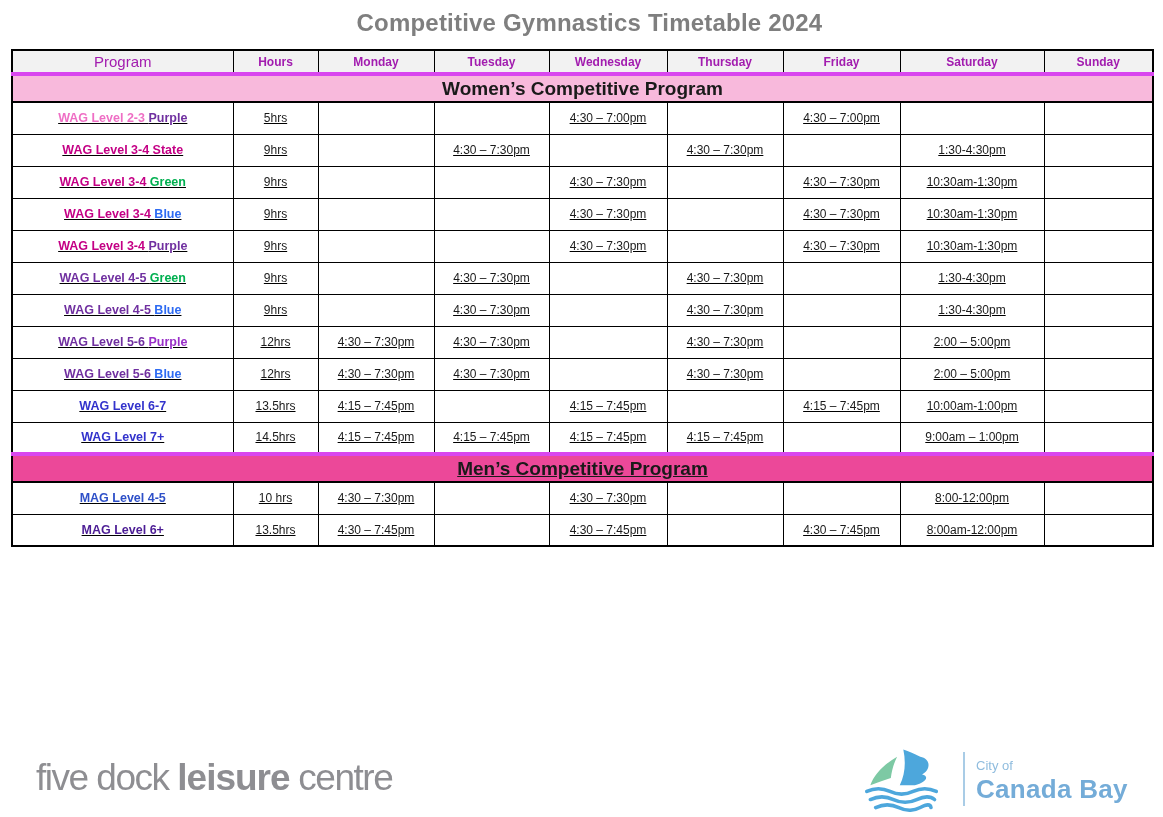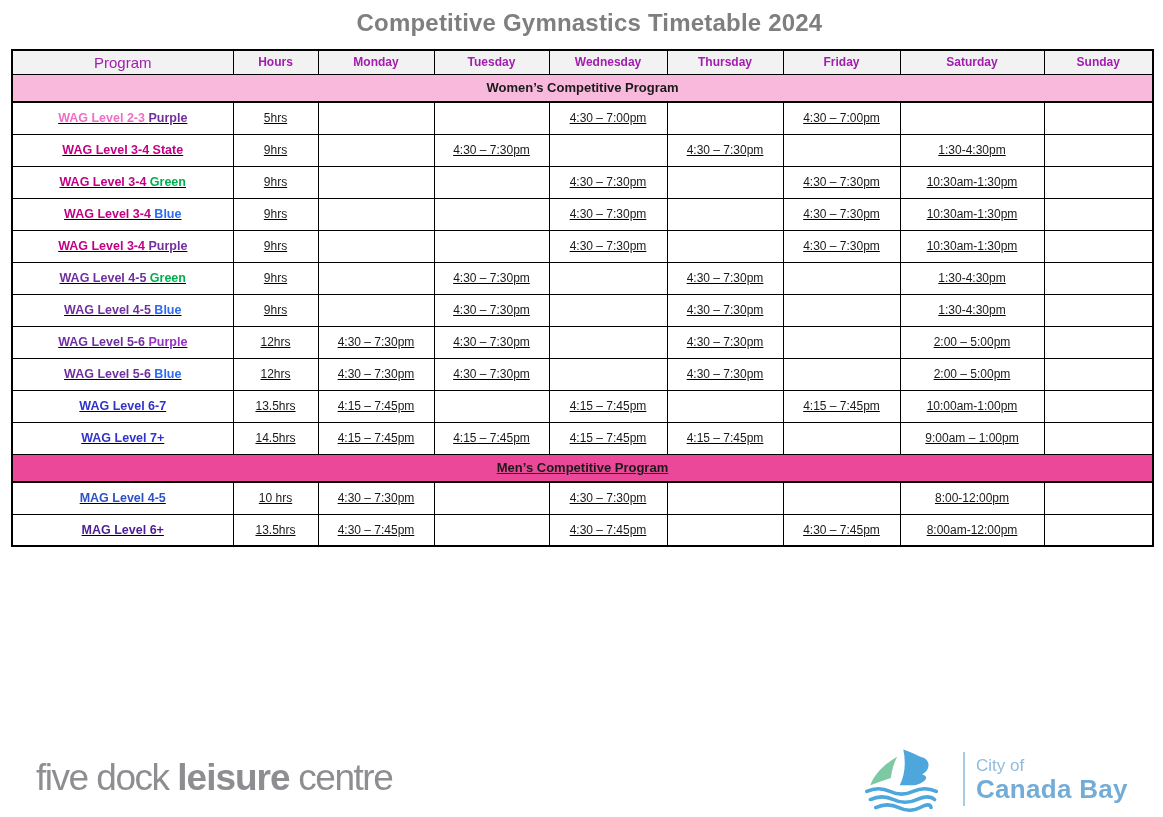--- a/index.html
+++ b/index.html
@@ -19,39 +19,39 @@
   }
   .timetable th, .timetable td {
     border:1px solid #000; text-align:center; vertical-align:middle;
     padding:0 2px; overflow:hidden; white-space:nowrap;
   }
   .timetable thead th {
     height:24px; background:#f2f2f2; font-size:12px; font-weight:bold; color:#a21caf;
   }
   .timetable thead th.program-h { font-size:15px; font-weight:normal; }
   tr.section-row td {
-    height:28px; font-size:13px; font-weight:bold; color:#1a1a1a;
-    border-top:1px solid #d946ef; border-bottom:2px solid #000;
+    height:28px; font-size:19px; font-weight:bold; color:#1a1a1a;
+    border-top:4px solid #d946ef; border-bottom:2px solid #000;
   }
   tr.data-row { height:32px;text-decoration:underline; }
   td.prog { font-weight:bold; font-size:12.5px; }
   td.hours, td.time { font-size:12px; color:#1a1a1a; font-weight:normal; }
 
   .fdlc-logo {
     position:absolute; left:36px; top:757px;
     font-size:37px; letter-spacing:-1.5px; color:#8e8e92; white-space:nowrap;
   }
   .fdlc-logo .pink { font-weight:bold; letter-spacing:-1px; }
 
   .ccb-logo {
     position:absolute; left:860px; top:746px;
     display:flex; align-items:center; gap:11px;
   }
   .ccb-divider { width:2px; height:54px; background:#a9cce6; }
-  .ccb-text .line1 { font-size:17px; line-height:19px; color:#8fbcde; }
+  .ccb-text .line1 { font-size:13px; line-height:19px; color:#8fbcde; }
   .ccb-text .line2 { font-size:26px; line-height:28px; font-weight:bold; color:#74acd8; letter-spacing:0.3px; }
 </style>
 </head>
 <body>
 
 <h1 class="title">Competitive Gymnastics Timetable 2024</h1>
 
 <table class="timetable">
   <colgroup>
     <col style="width:221px">

